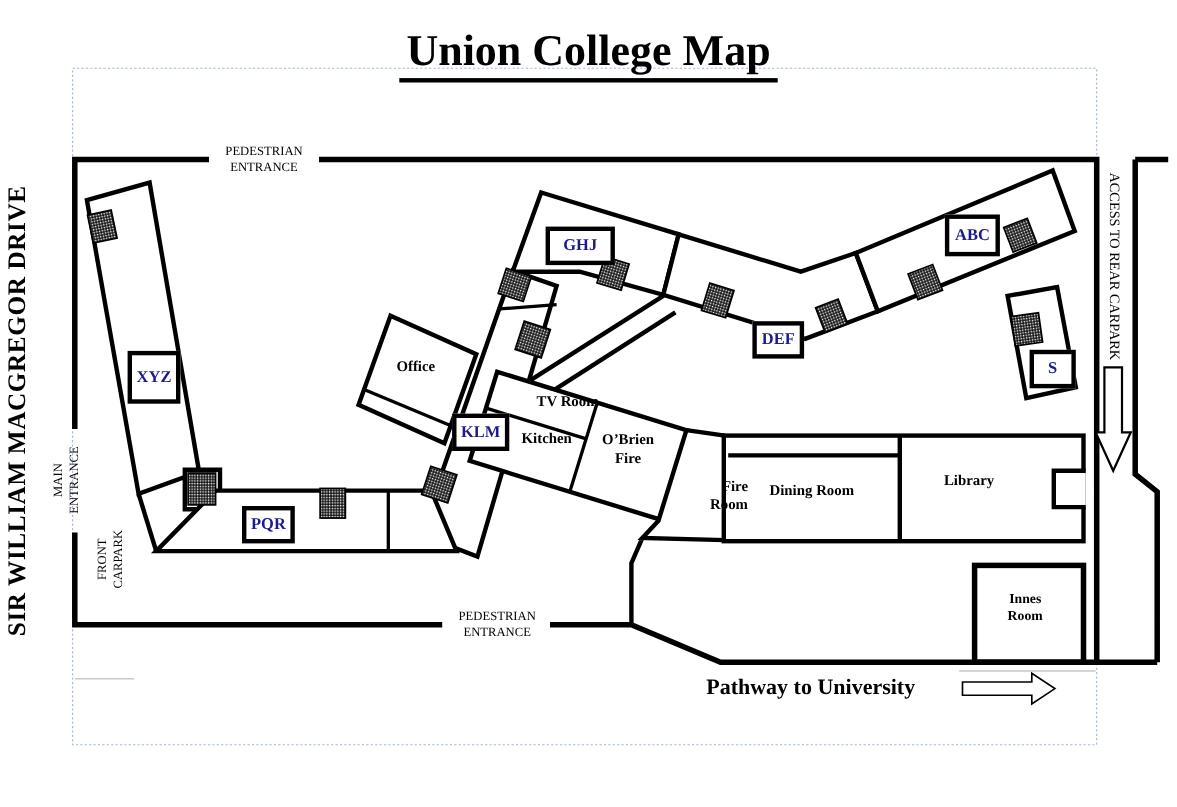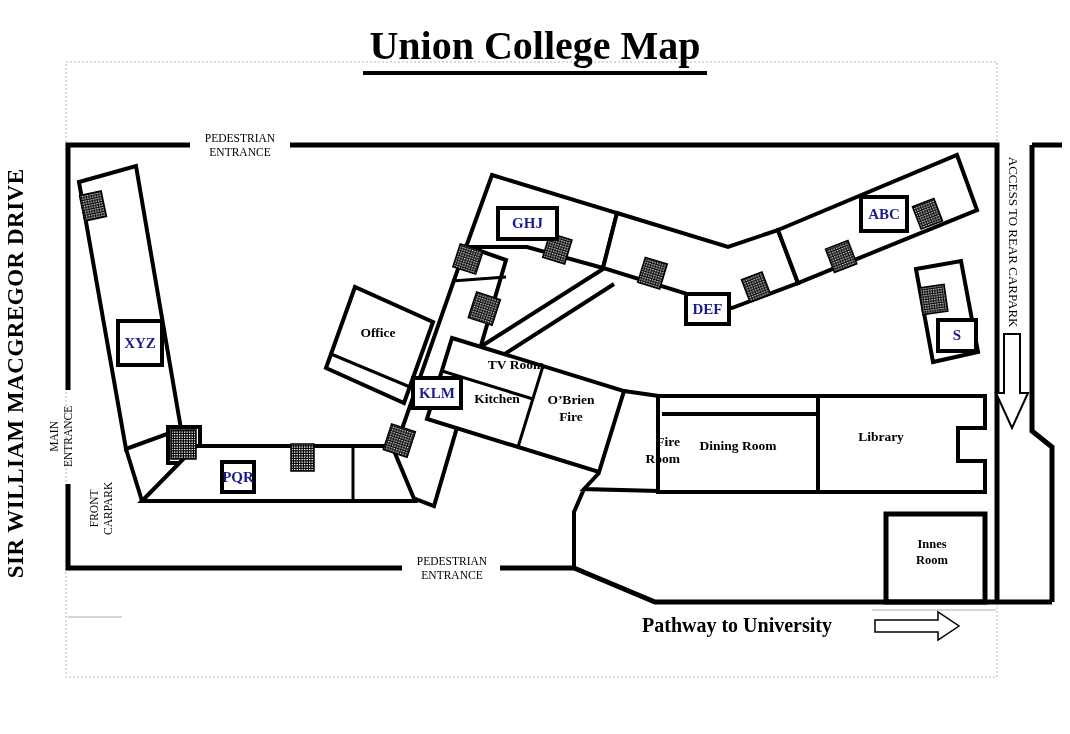--- a/index.html
+++ b/index.html
@@ -104,21 +104,21 @@
   <div class="lbl" style="left:183px;top:131px;width:114px;font-size:11.5px;">PEDESTRIAN
 ENTRANCE</div>
   <div class="lbl" style="left:395px;top:554px;width:114px;font-size:11.5px;">PEDESTRIAN
 ENTRANCE</div>
   <div class="lbl vl" style="left:16px;top:422px;width:90px;font-size:11.5px;">MAIN
 ENTRANCE</div>
   <div class="lbl vl" style="left:51px;top:494px;width:100px;font-size:11.5px;">FRONT
 CARPARK</div>
 
   <div class="boxlbl" style="left:116px;top:319px;width:48px;height:48px;text-align:right;">XYZ</div>
-  <div class="boxlbl" style="left:220px;top:460px;width:36px;height:34px;">PQR</div>
+  <div class="boxlbl" style="left:220px;top:460px;width:48px;height:34px;">PQR</div>
   <div class="boxlbl" style="left:411px;top:376px;width:52px;height:34px;">KLM</div>
   <div class="boxlbl" style="left:496px;top:206px;width:63px;height:35px;">GHJ</div>
   <div class="boxlbl" style="left:684px;top:256px;width:47px;height:34px;margin-top:36px;">DEF</div>
   <div class="boxlbl" style="left:859px;top:195px;width:50px;height:38px;">ABC</div>
   <div class="boxlbl" style="left:936px;top:318px;width:42px;height:35px;">S</div>
 
   <div class="lbl b" style="left:338px;top:325px;width:80px;font-size:13.5px;">Office</div>
   <div class="lbl b" style="left:476px;top:357px;width:80px;font-size:13.5px;">TV Room</div>
   <div class="lbl b" style="left:457px;top:391px;width:80px;font-size:13.5px;">Kitchen</div>
   <div class="lbl b" style="left:521px;top:392px;width:100px;font-size:13.5px;">O’Brien

